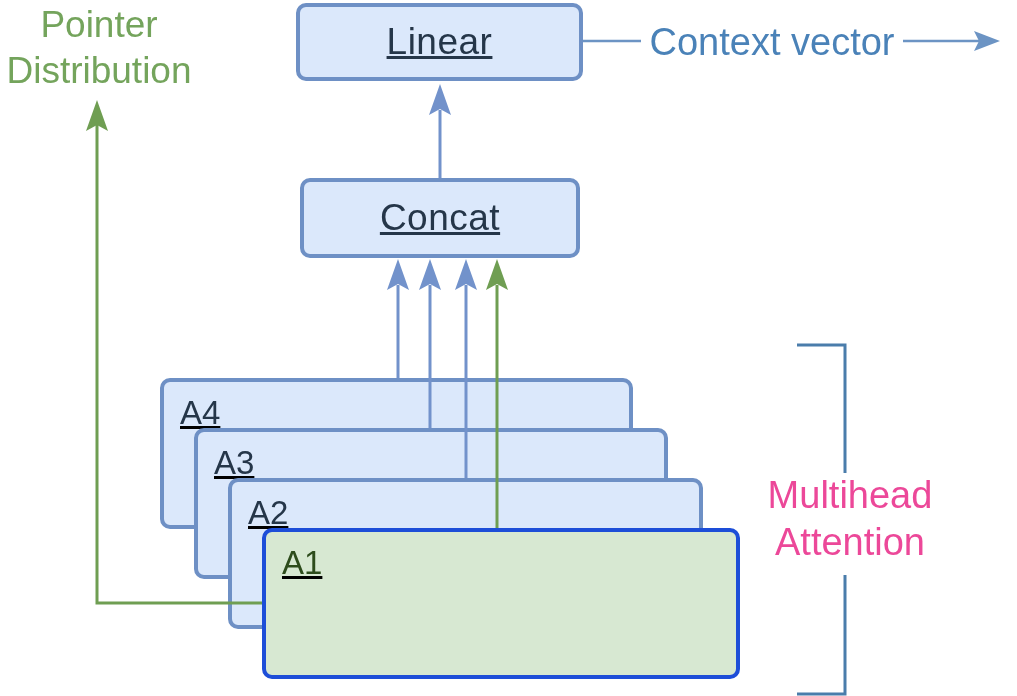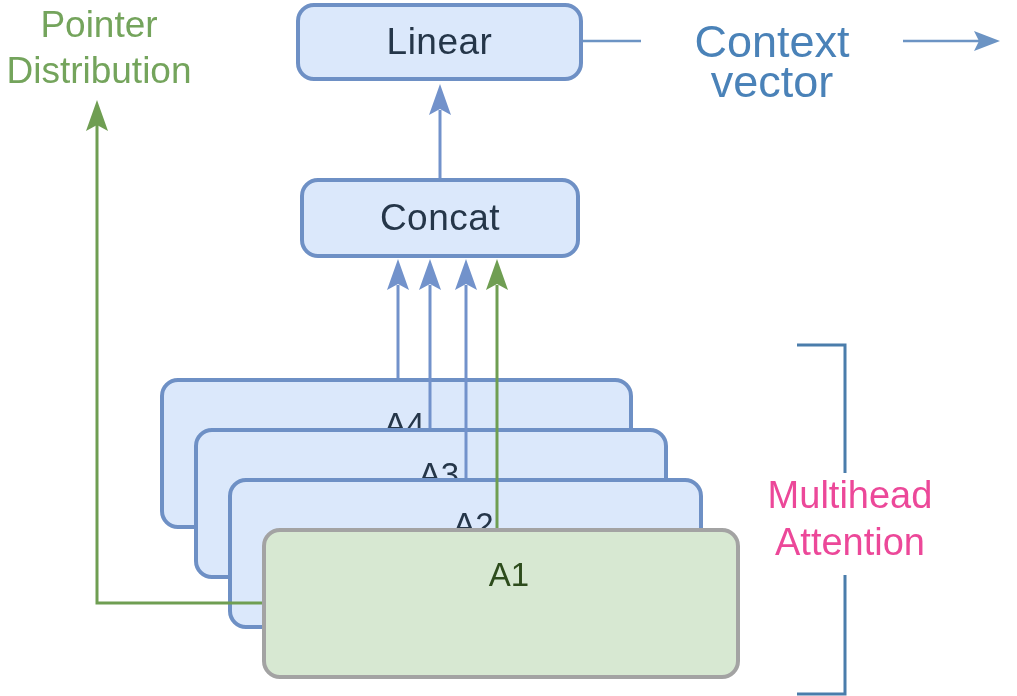--- a/index.html
+++ b/index.html
@@ -1,34 +1,34 @@
 <!DOCTYPE html>
 <html><head>
 <meta charset="utf-8">
 <style>
   html,body { margin:0; padding:0; background:#ffffff; }
   .stage {
     position:relative; width:1017px; height:696px; background:#ffffff;
     font-family:"Liberation Sans", sans-serif; overflow:hidden;
   }
-  .box { position:absolute; box-sizing:border-box; border-radius:18px; }
+  .box { position:absolute; box-sizing:border-box; border-radius:10px;text-decoration:underline; }
   .blue-box  { border:4px solid #6e90c5; background:#dbe8fb; }
-  .green-box { border:4px solid #a3a3a3; background:#d7e8d2; }
+  .green-box { border:4px solid #1d4ed8; background:#d7e8d2; }
   .op-box {
     display:flex; align-items:center; justify-content:center;
     font-size:37px; color:#253649; letter-spacing:0.5px;
   }
   .head-label {
-    display:block; padding:24px 0 0 16px; font-size:33px; color:#253649;text-align:center;
+    display:block; padding:12px 0 0 16px; font-size:33px; color:#253649;
   }
   .green-box .head-label { color:#2d4c1c; }
   .overlay { position:absolute; left:0; top:0; z-index:5; pointer-events:none; }
   .float-label { position:absolute; z-index:6; text-align:center; white-space:pre-line; }
   .pointer-label   { left:0px;   top:2px;   width:198px; font-size:37px; line-height:46px; color:#74a45c; }
-  .context-label   { left:638px; top:22px;  width:268px; font-size:45px; line-height:40px; color:#4a82b8; }
+  .context-label   { left:638px; top:22px;  width:268px; font-size:38px; line-height:40px; color:#4a82b8; }
   .multihead-label { left:752px; top:472px; width:196px; font-size:38px; line-height:47px; color:#ec4899; }
 </style>
 </head>
 <body>
 
 <div class="stage">
 
   <div class="box blue-box" style="left:160px; top:378px; width:473px; height:151px;">
     <span class="head-label">A4</span>
   </div>

